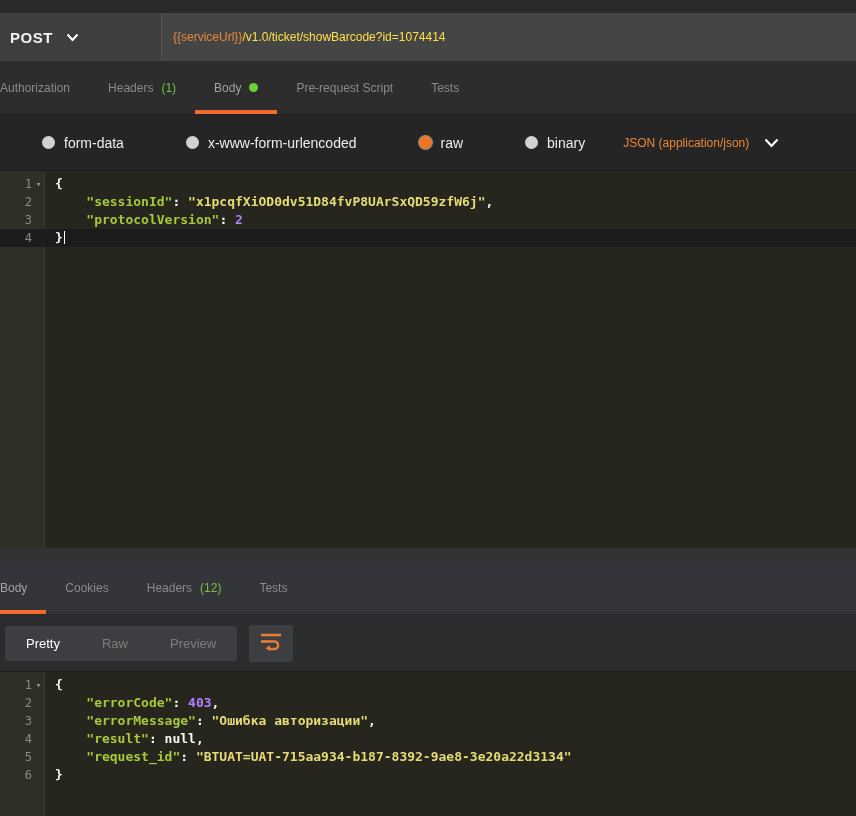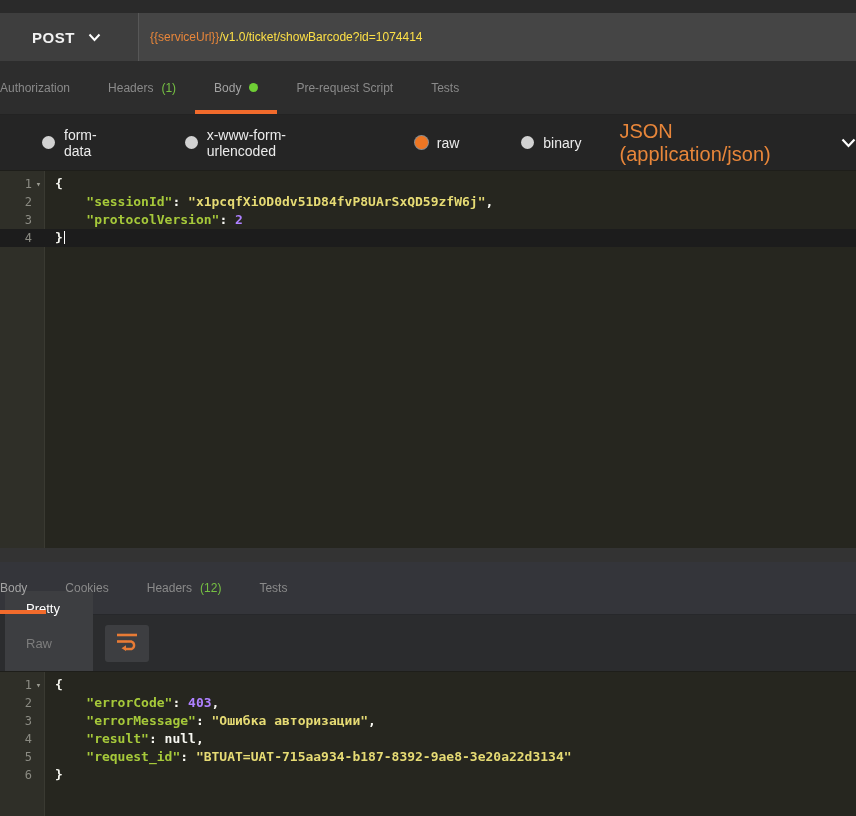--- a/index.html
+++ b/index.html
@@ -3,21 +3,21 @@
 <meta charset="utf-8">
 <style>
   * { margin:0; padding:0; box-sizing:border-box; }
   html,body { width:856px; height:816px; background:#262620; overflow:hidden;
               font-family:"Liberation Sans", sans-serif; }
   .app { width:856px; height:816px; display:flex; flex-direction:column; }
 
   
   .top-strip { height:13px; background:#2a2a2a; }
   .request-bar { height:48px; background:#3e3e3e; display:flex; }
-  .method-select { width:139px; display:flex; align-items:center; padding-left:32px; gap:13px;
+  .method-select { width:162px; display:flex; align-items:center; padding-left:10px; gap:13px;
                    border-right:1px solid #575757; cursor:pointer; }
   .method-label { color:#f2f2f2; font-size:15px; font-weight:bold; letter-spacing:.5px; }
   .url-field { flex:1; background:#454545; display:flex; align-items:center; padding-left:11px;
                font-size:12px; white-space:nowrap; }
   .url-var { color:#e8863a; }
   .url-path { color:#fde047; }
 
   
   .tabs-row { display:flex; align-items:stretch; font-size:12px; color:#8a8a8a; }
   .req-tabs { height:54px; background:#2d2d2d; border-bottom:1px solid #232323; }
@@ -29,21 +29,21 @@
   .tab .underline { position:absolute; left:0; right:0; bottom:0; height:4px; background:#f26b2c; }
   .green-dot { width:9px; height:9px; border-radius:50%; background:#6fce35; }
 
   
   .body-type-row { height:55px; background:#252525; display:flex; align-items:center;
                    padding-left:10px; font-size:14px; color:#ececec; }
   .radio-item { display:flex; align-items:center; gap:9px; margin-right:30px; cursor:pointer;margin-left:32px; }
   .radio-circle { width:13px; height:13px; border-radius:50%; background:#d2d2d2; flex:0 0 13px; }
   .radio-circle.selected { background:#ee7623; box-shadow:0 0 0 1px #8c8c8c; }
   .content-type { display:flex; align-items:center; gap:15px; margin-left:8px; cursor:pointer; }
-  .content-type-label { color:#e8863a; font-size:20px; }
+  .content-type-label { color:#e8863a; font-size:12px; }
 
   
   .editor { position:relative; background:#26261f; overflow:hidden;
             font-family:"DejaVu Sans Mono", monospace; font-size:13px; border-top:1px solid #1e1e1a; }
   .editor-request { height:378px; }
   .editor-response { flex:1; }
   .gutter-bg { position:absolute; left:0; top:0; bottom:0; width:45px; background:#2f2f28;
                border-right:1px solid #3a3a32; }
   .lines { position:relative; padding-top:4px; }
   .code-line { display:flex; align-items:center; height:18px; line-height:18px; }
@@ -54,21 +54,21 @@
   .tok-plain { color:#f8f8f2; }
   .tok-key { color:#a6c93a; }
   .tok-str { color:#e6db74; }
   .tok-num { color:#ae81ff; }
   .cursor { display:inline-block; width:1.5px; height:13px; background:#ffffff;
             vertical-align:-2px; margin-left:1px; }
 
   
   .resp-separator { height:14px; background:#333333; }
   .resp-toolbar { height:56px; background:#2b2c2e; display:flex; align-items:center; padding-left:5px; }
-  .seg-group { display:flex; background:#3d3e41; border-radius:3px; overflow:hidden;flex-direction:column; }
+  .seg-group { display:flex; background:#3d3e41; border-radius:3px; overflow:hidden; }
   .seg { padding:10px 21px; font-size:13px; color:#7d7d7d; cursor:pointer; }
   .seg.active { color:#ffffff; }
   .json-btn { margin-left:18px; background:#3d3e41; border-radius:3px; padding:10px 14px;
               color:#ffffff; font-size:13px; display:flex; align-items:center; gap:11px; cursor:pointer; }
   .wrap-btn { margin-left:12px; background:#3d3e41; border-radius:3px; width:44px; height:37px;
               display:flex; align-items:center; justify-content:center; cursor:pointer; }
 </style>
 </head>
 <body>
 

